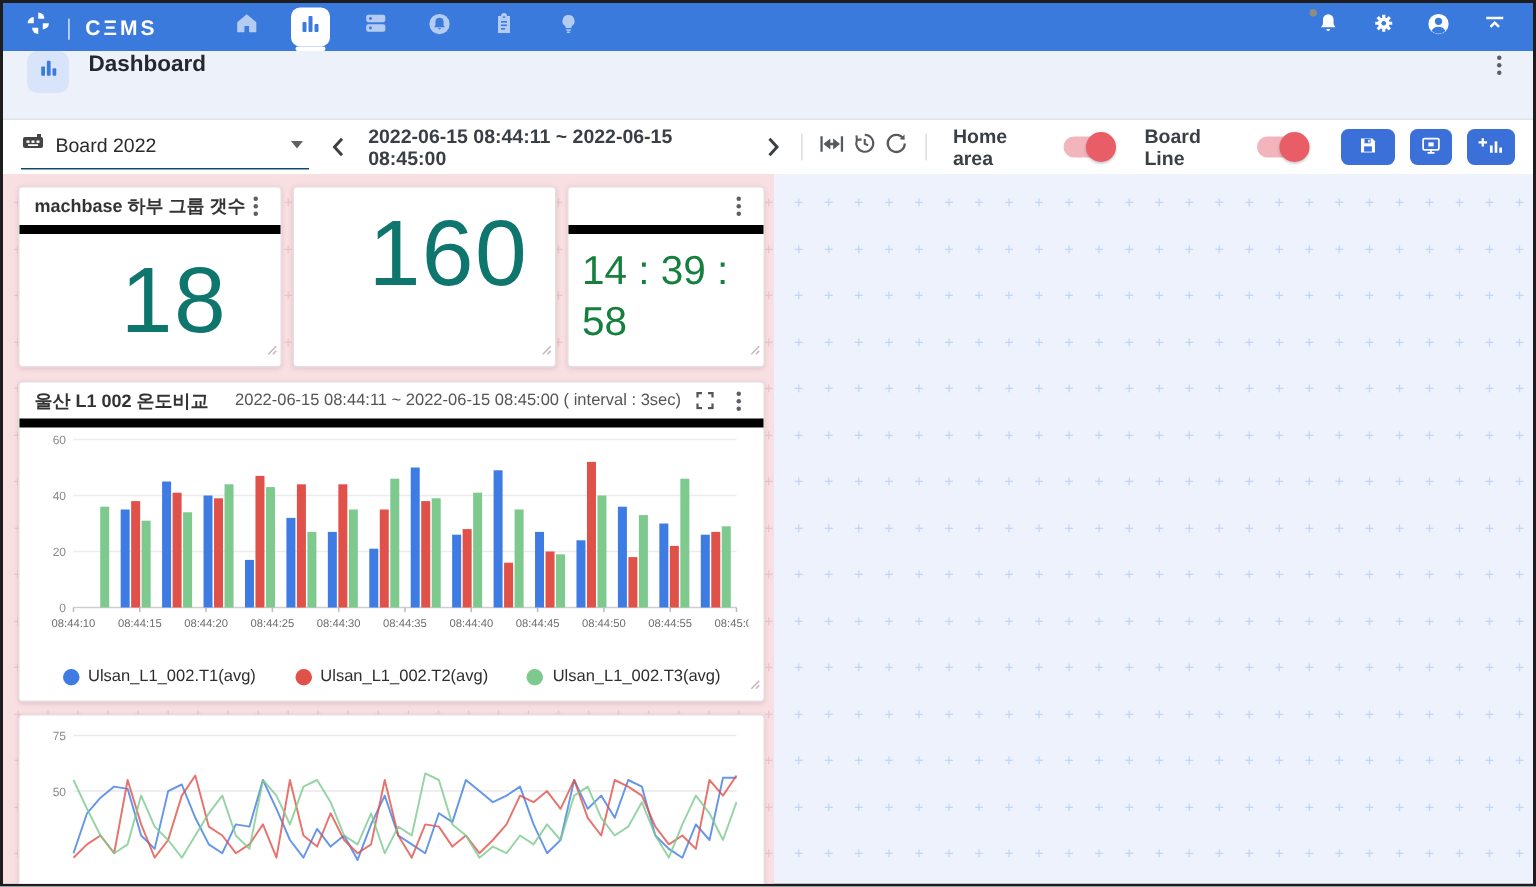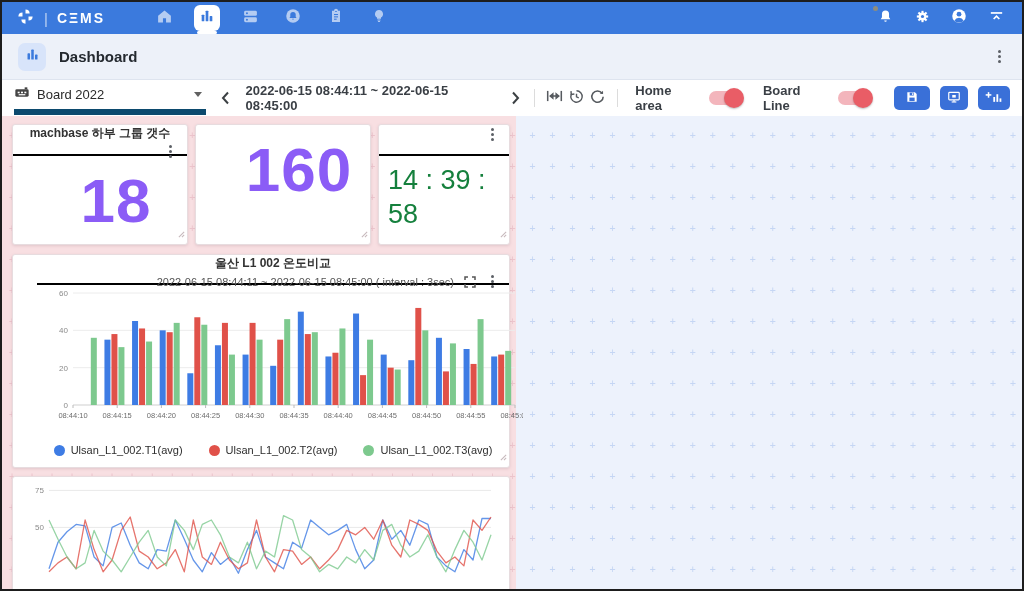--- a/index.html
+++ b/index.html
@@ -15,30 +15,30 @@
   .nav-item { position:relative; width:26px; height:26px; display:flex; align-items:center; justify-content:center; cursor:pointer; }
   .nav-item svg { opacity:.62; }
   .nav-item.active { background:#fff; border-radius:6px; }
   .nav-item.active svg { opacity:1; }
   .nav-item.active::after { content:""; position:absolute; bottom:-3px; left:3px; right:3px; height:3px; background:#fff; border-radius:2px; }
   .topbar-right { margin-left:auto; display:flex; align-items:center; gap:17px; padding-right:16px; }
   .tb-icon { position:relative; width:20px; height:20px; display:flex; align-items:center; justify-content:center; cursor:pointer; }
   .notif-dot { position:absolute; top:-2px; left:-2px; width:5px; height:5px; border-radius:50%; background:#8e8d7e; }
 
   
-  .header-row { position:absolute; top:32px; left:0; right:0; height:46px; background:#edf1f9; border-bottom:1px solid #dee4ef; display:flex; align-items:center; padding:0 16px; z-index:4; }
+  .header-row { position:absolute; top:32px; left:0; right:0; height:46px; background:#edf1f9; border-bottom:1px solid #dee4ef; display:flex; padding:0 16px; z-index:4; }
   .header-icon-tile { width:28px; height:28px; border-radius:7px; background:#d8e4fa; display:flex; align-items:center; justify-content:center; }
   .header-title { margin-left:13px; font-size:15px; font-weight:bold; color:#24292f; }
   .kebab { display:flex; flex-direction:column; gap:2px; align-items:center; padding:3px 5px; cursor:pointer; }
   .kebab i { width:3px; height:3px; border-radius:50%; background:#5c6066; display:block; }
   .header-kebab { margin-left:auto; }
 
   
   .toolbar { position:absolute; top:78px; left:0; right:0; height:36px; background:#fff; display:flex; align-items:center; padding:0 12px; z-index:4; }
-  .board-select { display:flex; align-items:center; gap:7px; border-bottom:6px solid #0c4a6e; padding:3px 4px 5px 0; width:198px; cursor:pointer; }
+  .board-select { display:flex; align-items:center; gap:7px; border-bottom:1px solid #0c4a6e; padding:3px 4px 5px 0; width:198px; cursor:pointer; }
   .board-label { font-size:13px; color:#2a2a2a; }
   .board-caret { margin-left:auto; width:0; height:0; border-left:4px solid transparent; border-right:4px solid transparent; border-top:5px solid #616161; }
   .chev { display:flex; align-items:center; justify-content:center; width:20px; height:24px; cursor:pointer; }
   .date-range { font-size:13px; font-weight:600; color:#3a3f45; margin:0 10px; }
   .vsep { width:1px; height:18px; background:#dcdcdc; margin:0 9px; }
   .tool-icon { width:22px; height:22px; display:flex; align-items:center; justify-content:center; cursor:pointer; }
   .toggle-group { display:flex; align-items:center; gap:10px; margin-left:8px; }
   .toggle-label { font-size:13px; font-weight:600; color:#3a3f45; }
   .toggle { position:relative; width:33px; height:14px; border-radius:8px; background:#f3b5bc; cursor:pointer; margin-right:14px; }
   .toggle .knob { position:absolute; right:-3px; top:-3px; width:20px; height:20px; border-radius:50%; background:#e95d66; box-shadow:0 1px 2px rgba(0,0,0,.25); }
@@ -46,24 +46,24 @@
 
   
   .content { position:absolute; top:114px; left:0; width:1024px; height:477px; background:#edf2fc; overflow:hidden; }
   .pattern { position:absolute; top:0; left:0; font-family:"DejaVu Sans Mono", monospace; font-size:10px; line-height:31px; letter-spacing:14px; white-space:pre; pointer-events:none; padding:4px 0 0 7px; }
   .canvas-pattern { color:#c5d6f4; }
   .home-area { position:absolute; top:0; left:0; width:514px; height:477px; background:#f8dfe2; overflow:hidden; }
   .home-pattern { color:#ecc4cc; }
 
   
   .card { position:absolute; background:#fff; border:1px solid #e7dcdf; border-radius:3px; box-shadow:0 1px 3px rgba(130,90,100,.18); }
-  .card-header { height:31px; display:flex; align-items:center; padding:0 10px; border-bottom:2px solid #000000;flex-direction:column; }
+  .card-header { height:31px; display:flex; align-items:center; padding:0 10px; border-bottom:6px solid #000000; }
   .card-title { font-size:12px; font-weight:bold; color:#333; white-space:nowrap; }
   .card-header .kebab { margin-left:auto; }
-  .big-value { display:flex; align-items:center; justify-content:center; height:calc(100% - 31px); font-size:62px; font-weight:bold; color:#8b5cf6; letter-spacing:1px;padding-left:32px; }
+  .big-value { display:flex; align-items:center; justify-content:center; height:calc(100% - 31px); font-size:62px; font-weight:normal; color:#0f766e; letter-spacing:1px;padding-left:32px; }
   .clock-value { padding:8px 8px 0 9px; font-size:27px; color:#15803d; line-height:1.25; }
   .resize-handle { position:absolute; right:2px; bottom:2px; cursor:nwse-resize; }
 
   .chart-sub { margin-left:auto; display:flex; align-items:center; gap:9px; }
   .chart-sub-text { font-size:11px; color:#555; white-space:nowrap; }
   .expand-icon { width:14px; height:14px; display:flex; align-items:center; justify-content:center; cursor:pointer; }
   .chart-body { padding:2px 10px 0 10px; }
   .legend { display:flex; justify-content:center; gap:26px; font-size:11px; color:#2e2e2e; margin-top:3px; }
   .legend-item { display:flex; align-items:center; gap:6px; cursor:pointer; }
   .legend-dot { width:11px; height:11px; border-radius:50%; }
@@ -394,21 +394,21 @@
       </div>
       <div class="clock-value">14 : 39 : 58</div>
       <span class="resize-handle">
         <svg width="7" height="7" viewBox="0 0 8 8" stroke="#c6b8bb" stroke-width="1.2">
             <line x1="7" y1="1" x2="1" y2="7"></line>
             <line x1="7" y1="4.5" x2="4.5" y2="7"></line>
           </svg>
       </span>
     </div>
 
-    <div class="card" style="left:10px; top:138px; width:498px; height:214px;padding-left:24px;">
+    <div class="card" style="left:10px; top:138px; width:498px; height:214px;">
       <div class="card-header" style="height:30px;">
         <span class="card-title">울산 L1 002 온도비교</span>
         <div class="chart-sub">
           <span class="chart-sub-text">2022-06-15 08:44:11 ~ 2022-06-15 08:45:00 ( interval : 3sec)</span>
           <span class="expand-icon">
             <svg width="12" height="12" viewBox="0 0 12 12" fill="none" stroke="#555" stroke-width="1.5">
                 <path d="M1 4 V1 H4"></path>
                 <path d="M8 1 H11 V4"></path>
                 <path d="M11 8 V11 H8"></path>
                 <path d="M4 11 H1 V8"></path>

